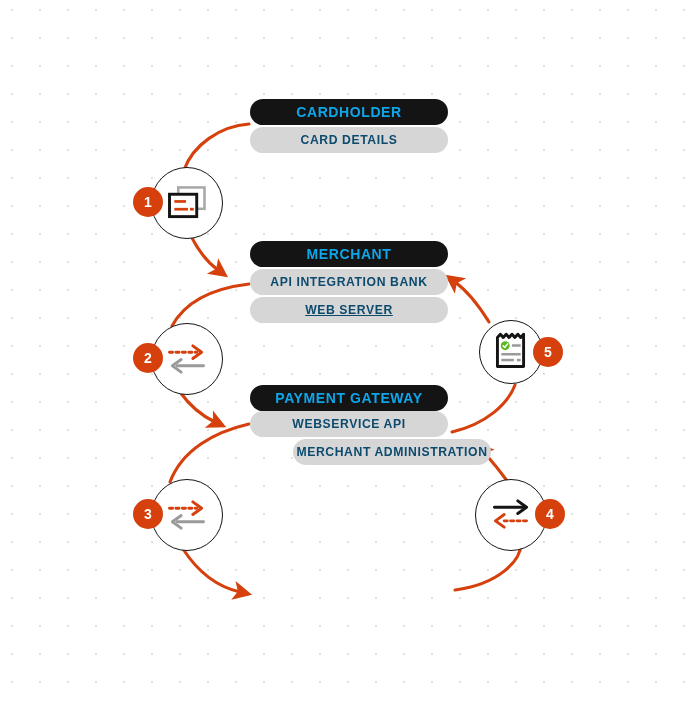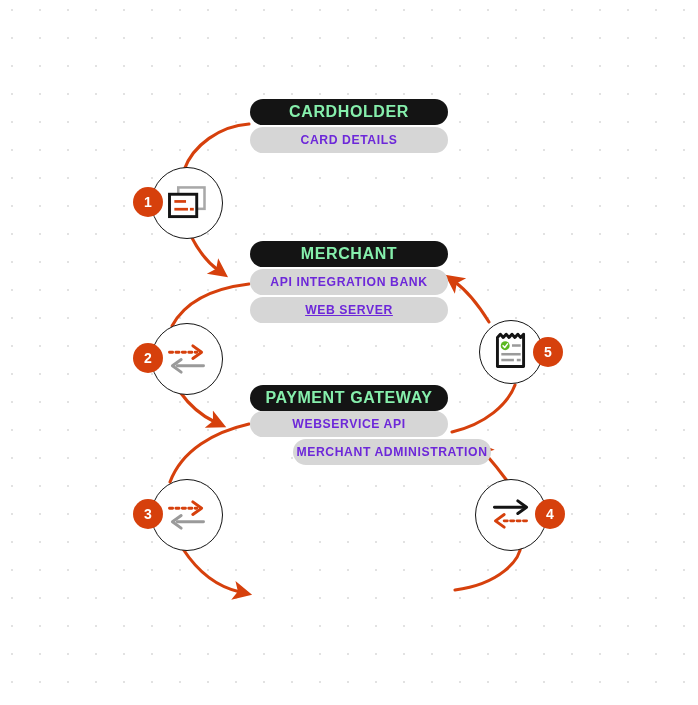--- a/index.html
+++ b/index.html
@@ -22,22 +22,22 @@
   .pill{
     position:absolute;
     height:26px;
     display:flex;align-items:center;justify-content:center;
     border-radius:13px;
     font-weight:bold;
     letter-spacing:0.6px;
     white-space:nowrap;
     box-sizing:border-box;
   }
-  .pill.dark{background:#141414;color:#86efac;font-size:16px;}
-  .pill.light{background:#d6d6d6;color:#6d28d9;font-size:12.2px;}
+  .pill.dark{background:#141414;color:#0ea5e9;font-size:14px;}
+  .pill.light{background:#d6d6d6;color:#0c4a6e;font-size:12.2px;}
 
   .node{
     position:absolute;
     border-radius:50%;
     background:#ffffff;
     border:1.4px solid #141414;
     box-sizing:border-box;
   }
   .badge{
     position:absolute;

